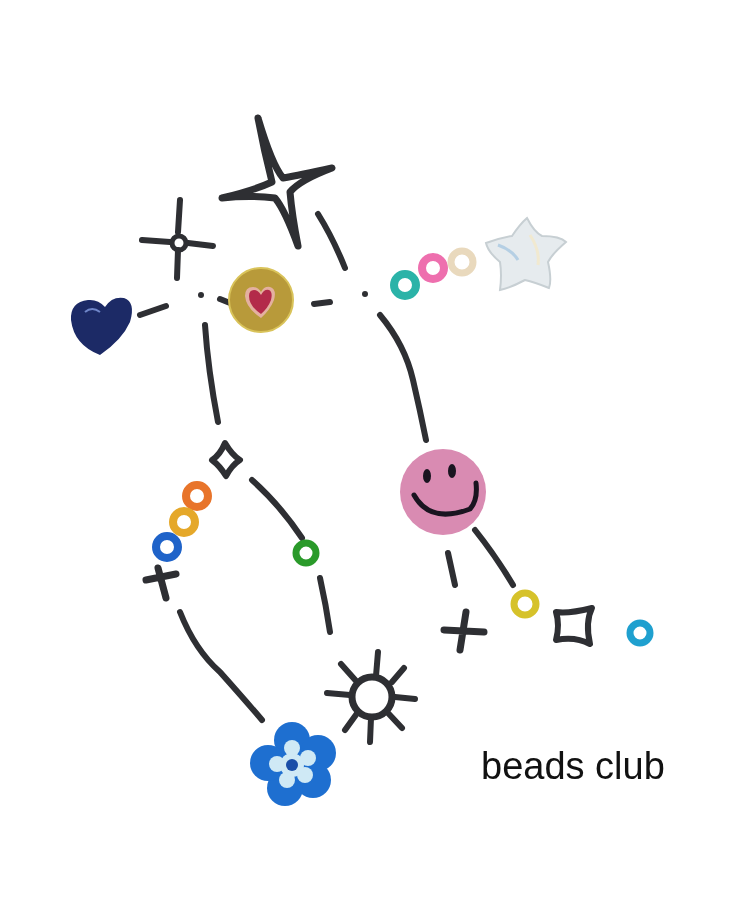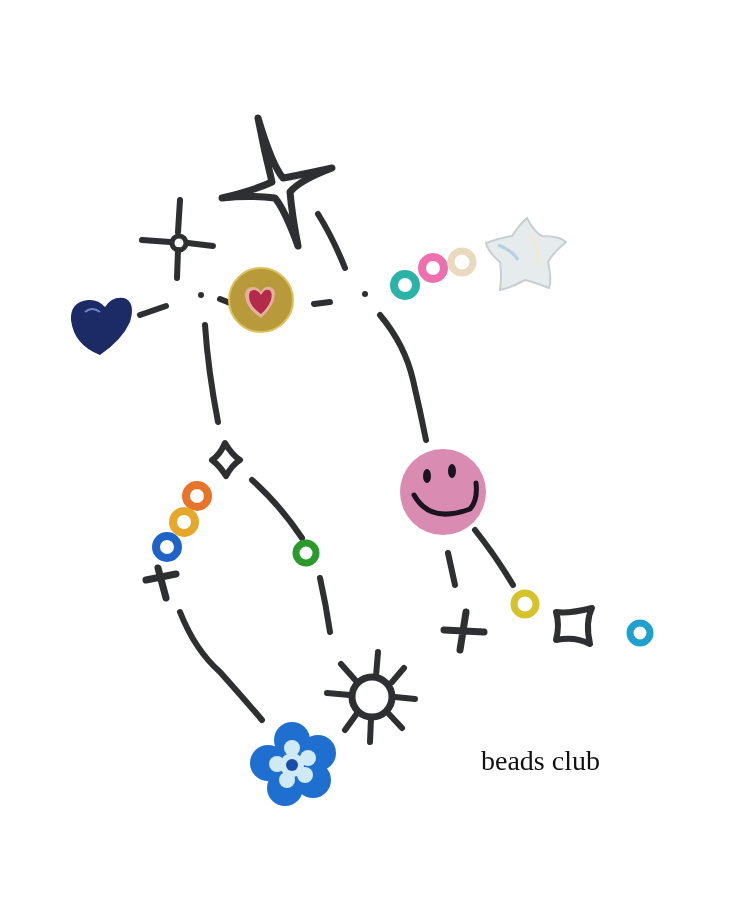--- a/index.html
+++ b/index.html
@@ -1,21 +1,21 @@
 <!DOCTYPE html>
 <html><head>
   <meta charset="utf-8">
   <style>
     html, body { margin: 0; padding: 0; background: #ffffff; }
     body { width: 732px; height: 915px; position: relative; overflow: hidden; }
     .canvas { position: absolute; left: 0; top: 0; width: 732px; height: 915px; }
     .caption {
       position: absolute; left: 481px; top: 745px;
-      font-family: Liberation Serif, serif;
-      font-size: 28px; color: #111111; letter-spacing: 0px;
+      font-family: Liberation Sans, sans-serif;
+      font-size: 38px; color: #111111; letter-spacing: 0px;
     }
     .stroke { fill: none; stroke: #2e2f33; stroke-linecap: round; stroke-linejoin: round; }
   </style>
 </head>
 <body>
 
 <svg class="canvas" viewBox="0 0 732 915" xmlns="http://www.w3.org/2000/svg">
 
   <g>
     <path class="stroke" stroke-width="7" d="M258 118 Q272 165 283 178 Q300 175 332 168 Q300 180 290 192 Q292 215 298 246 Q285 210 275 198 Q250 195 222 198 Q255 190 272 182 Q264 150 258 118 Z"></path>

